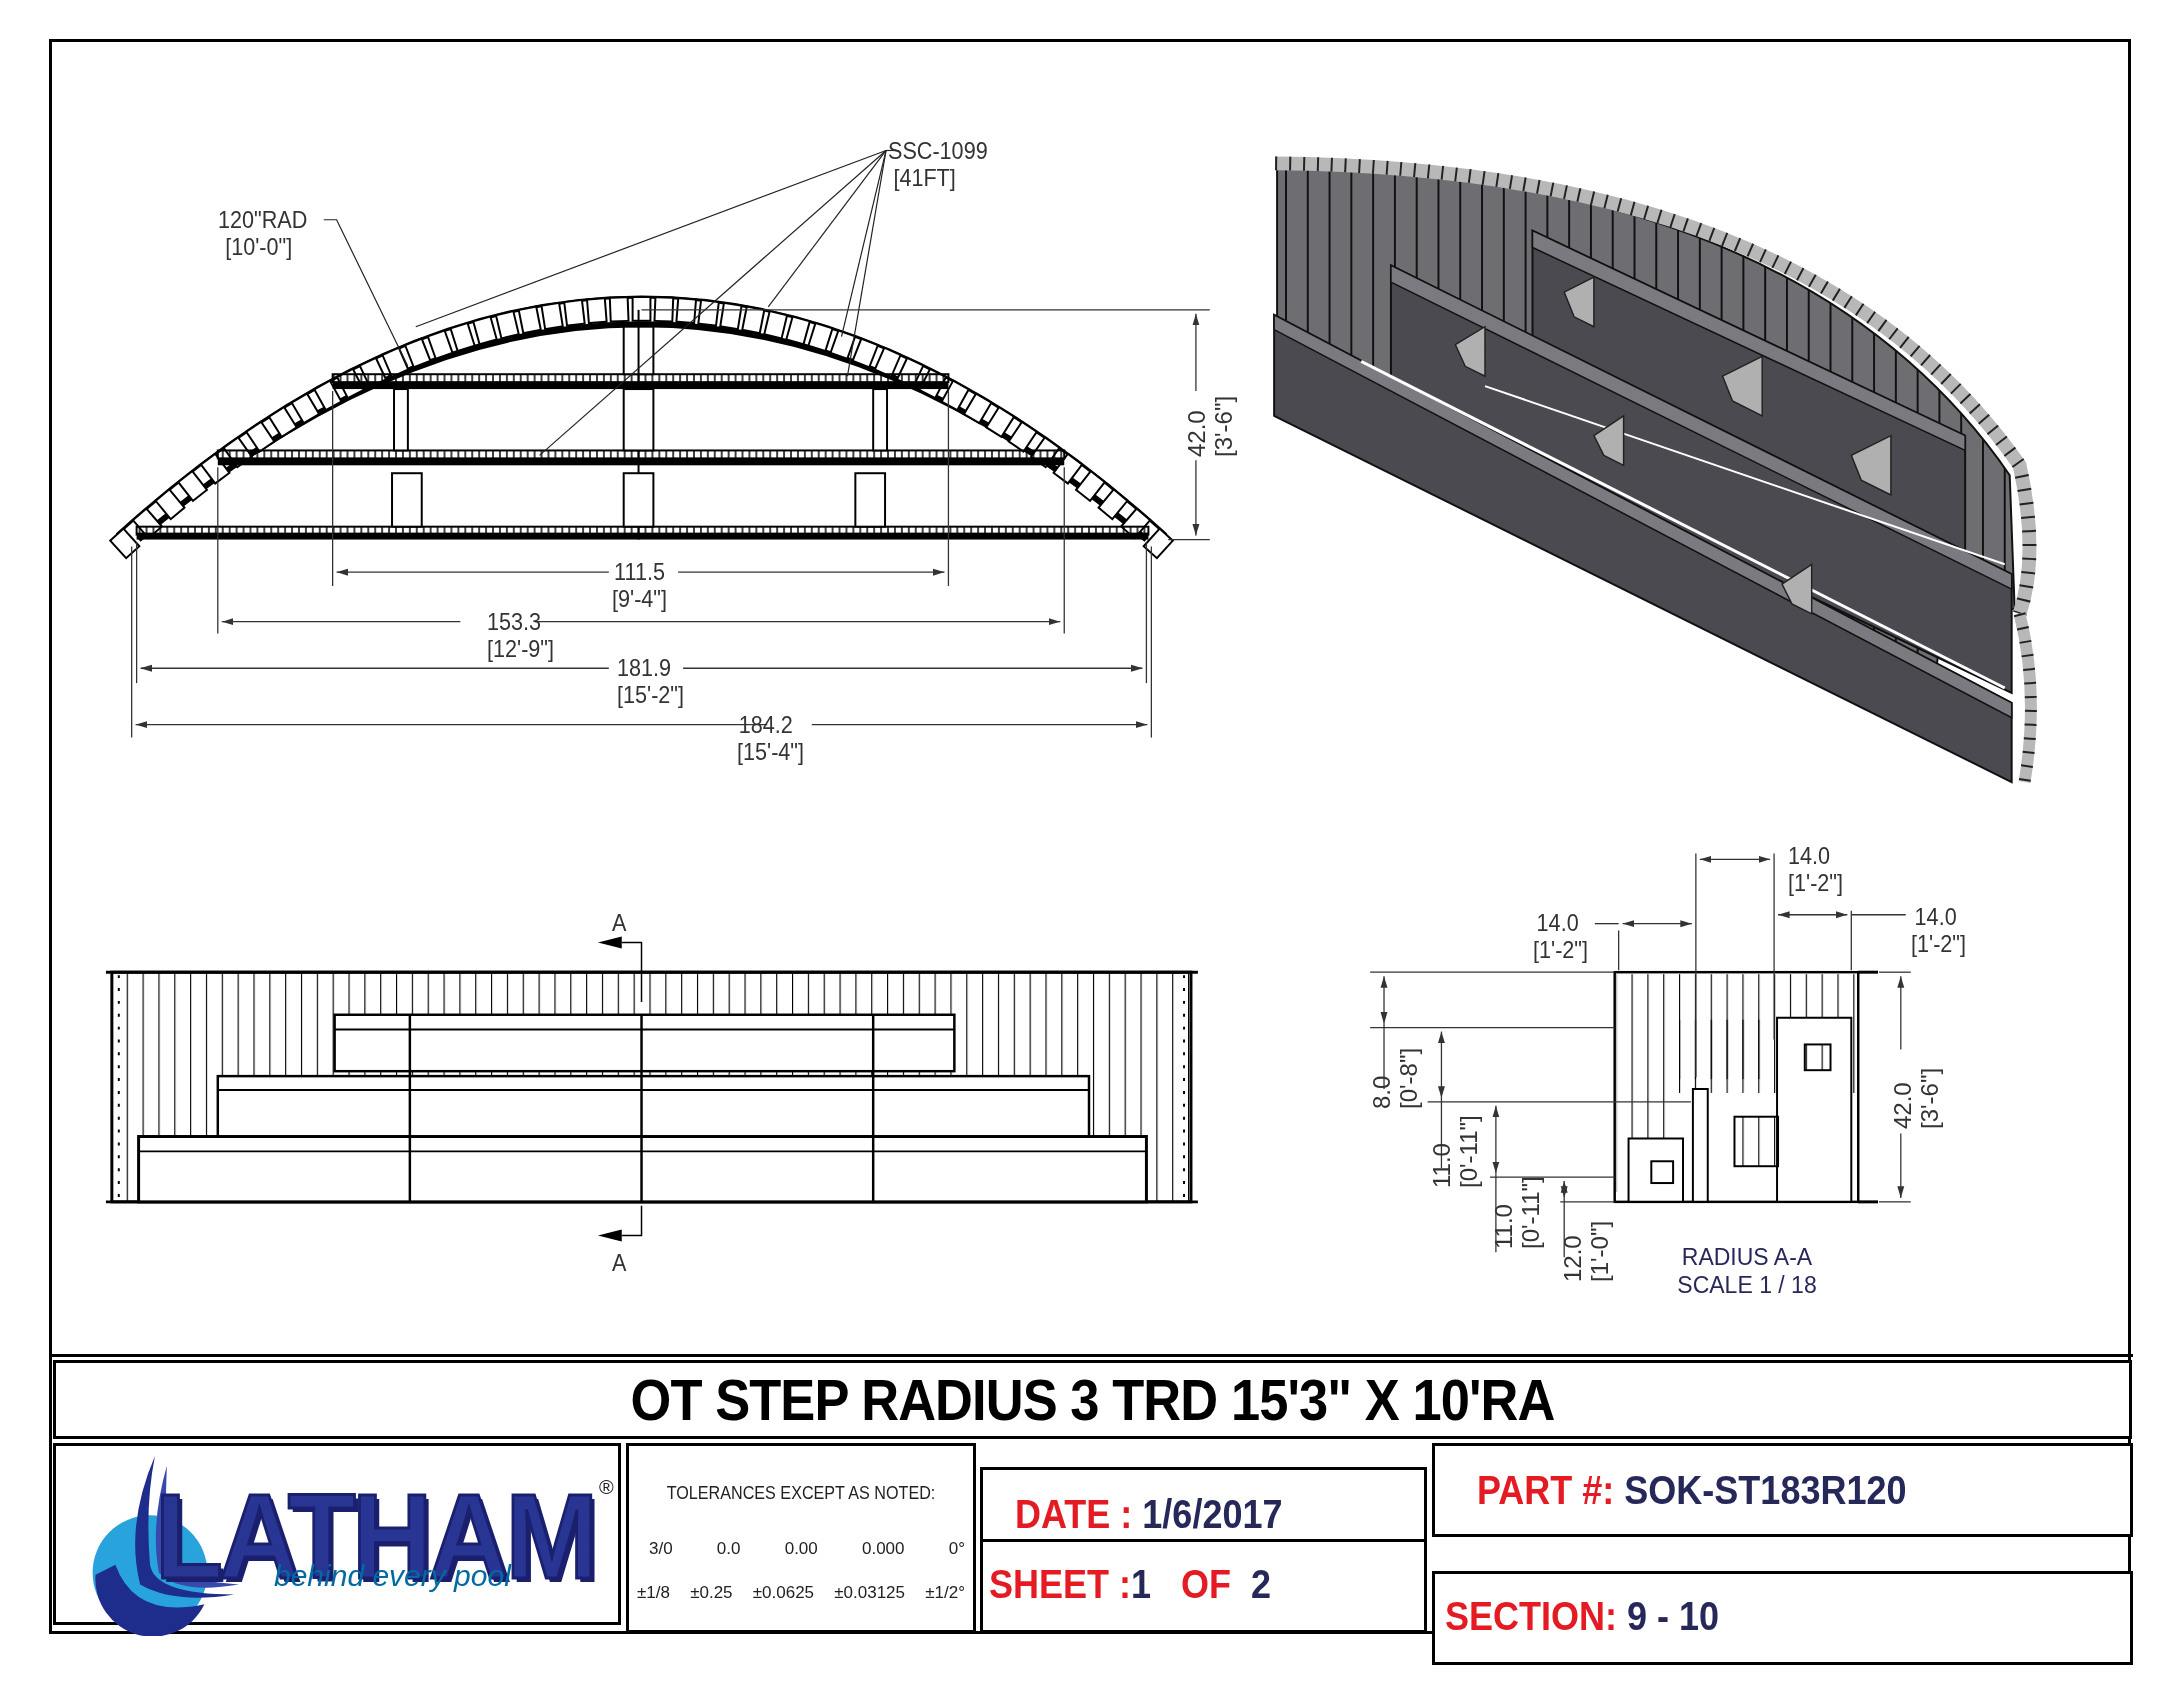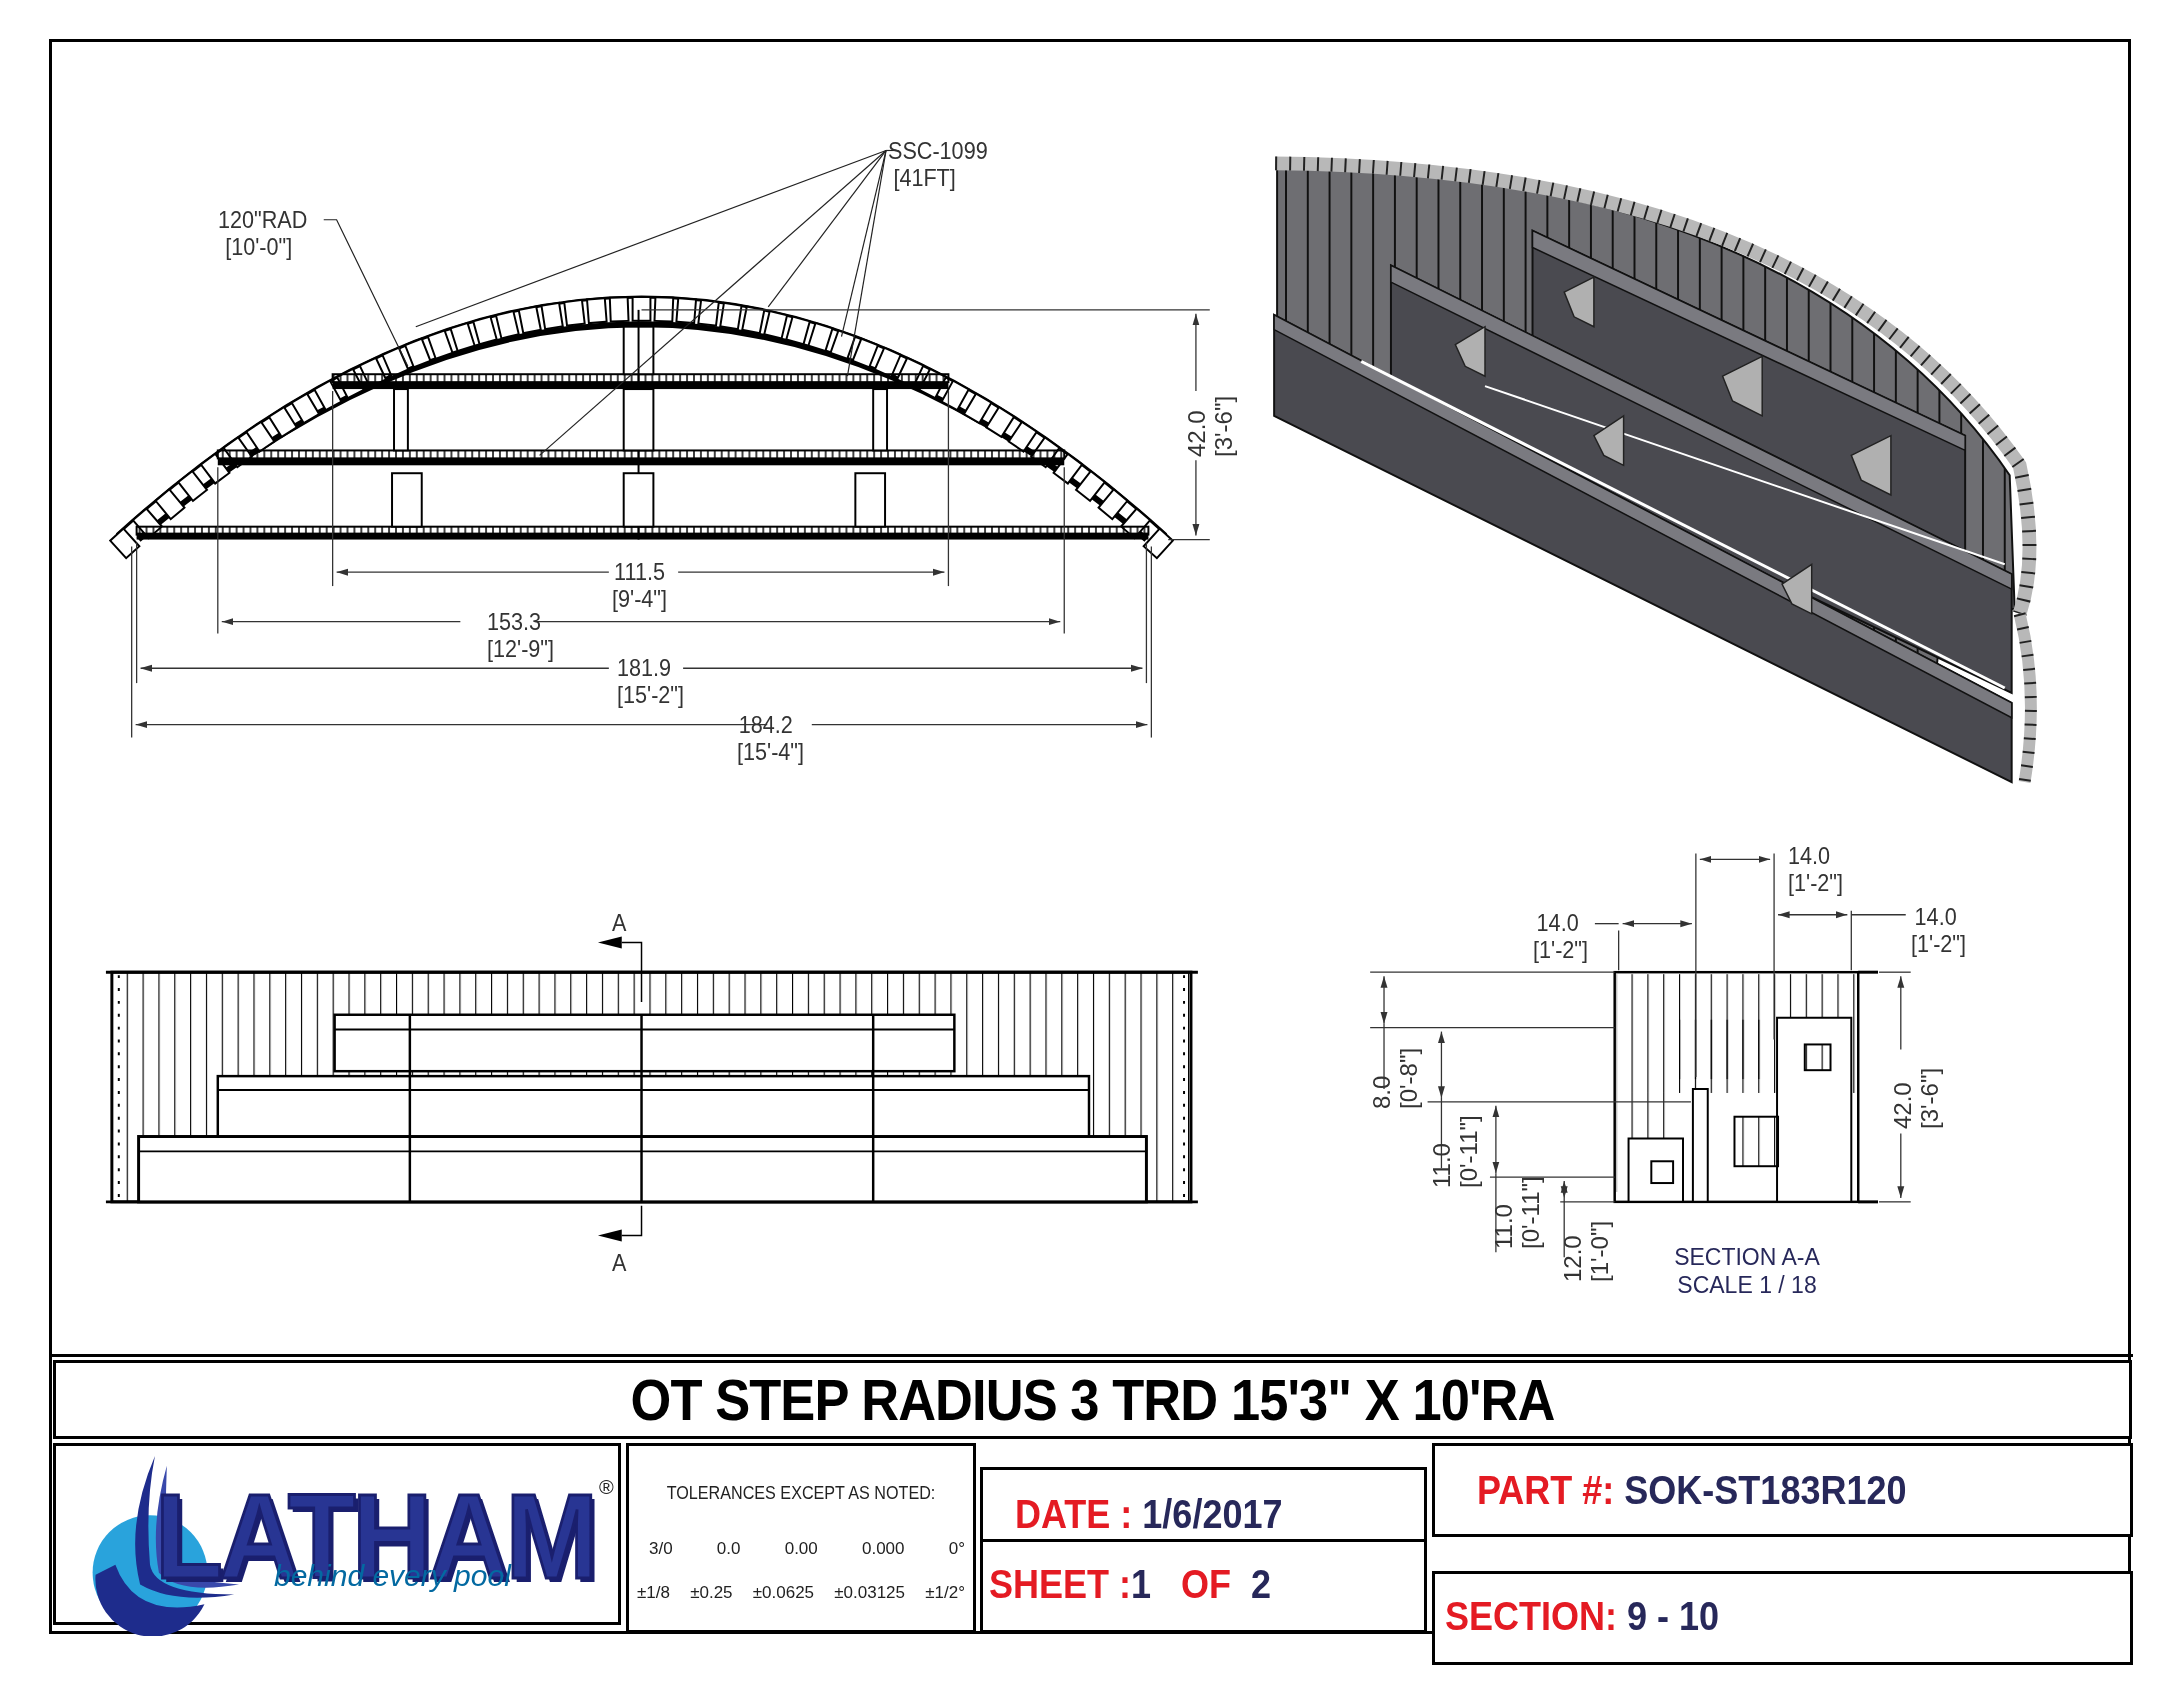--- a/index.html
+++ b/index.html
@@ -321,21 +321,21 @@
 </div>
 <div class="rot" style="left:1559px;top:1282px;">
   <div>12.0</div>
   <div>[1'-0"]</div>
 </div>
 <div class="rot" style="left:1889px;top:1129px;">
   <div>42.0</div>
   <div>[3'-6"]</div>
 </div>
 <div class="sec-cap" style="left:1643px;top:1243px;width:208px;">
-  <div>SECTION A-A</div>
+  <div>RADIUS A-A</div>
   <div>SCALE 1 / 18</div>
 </div>
 
 <div class="divider"></div>
 
 <div class="box" style="left:53px;top:1360px;width:2079px;height:79px;">
   <div class="title-text">OT STEP RADIUS 3 TRD 15'3" X 10'RA</div>
 </div>
 
 <div class="box" style="left:53px;top:1443px;width:568px;height:182px;">

